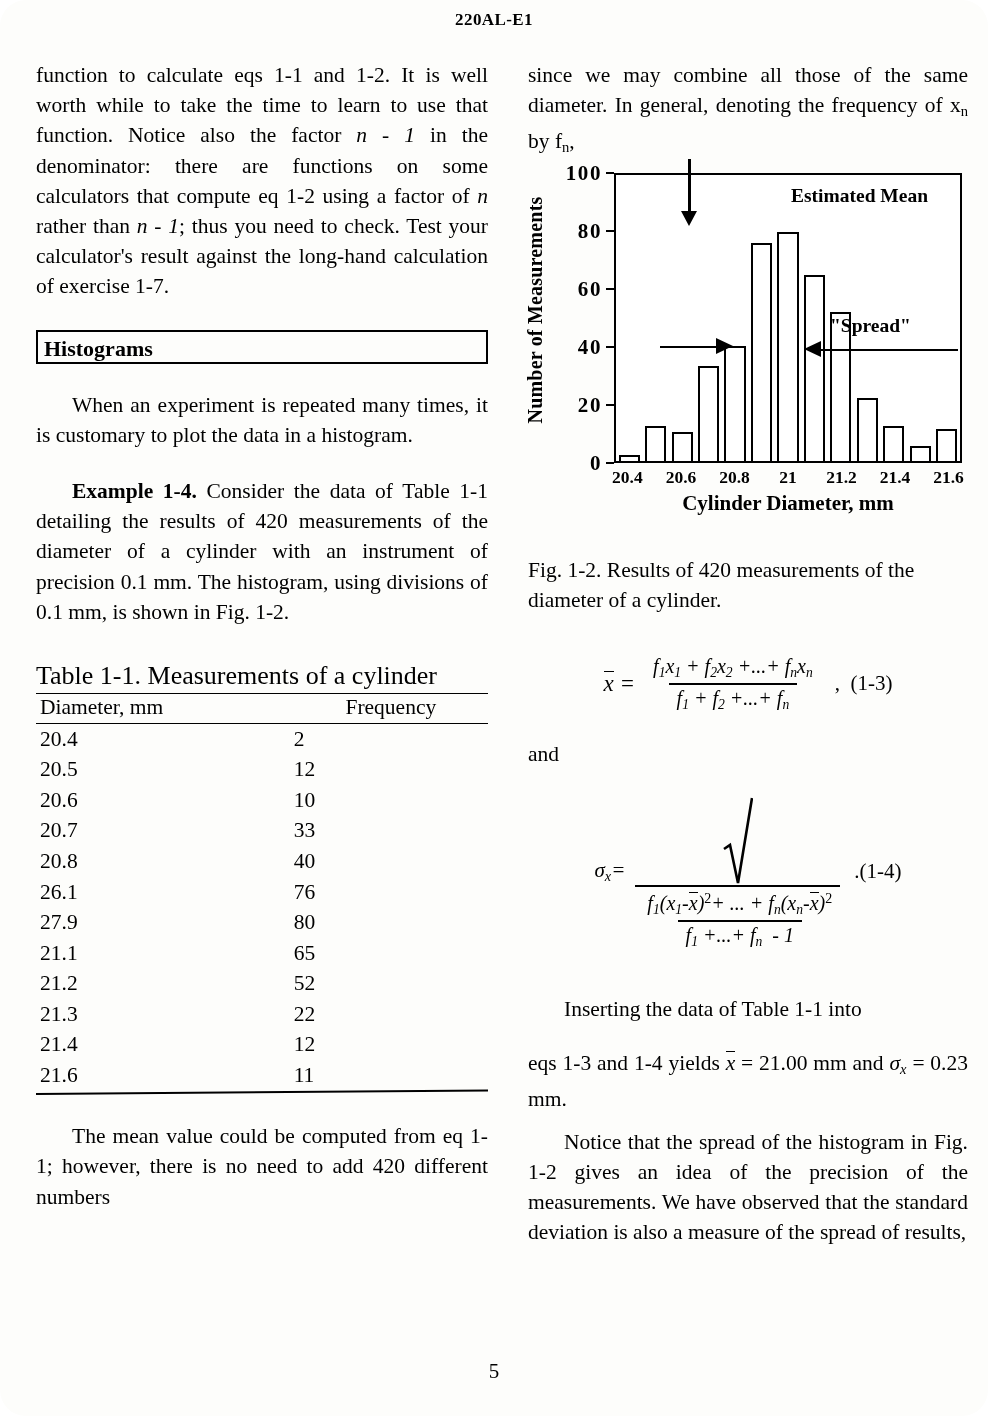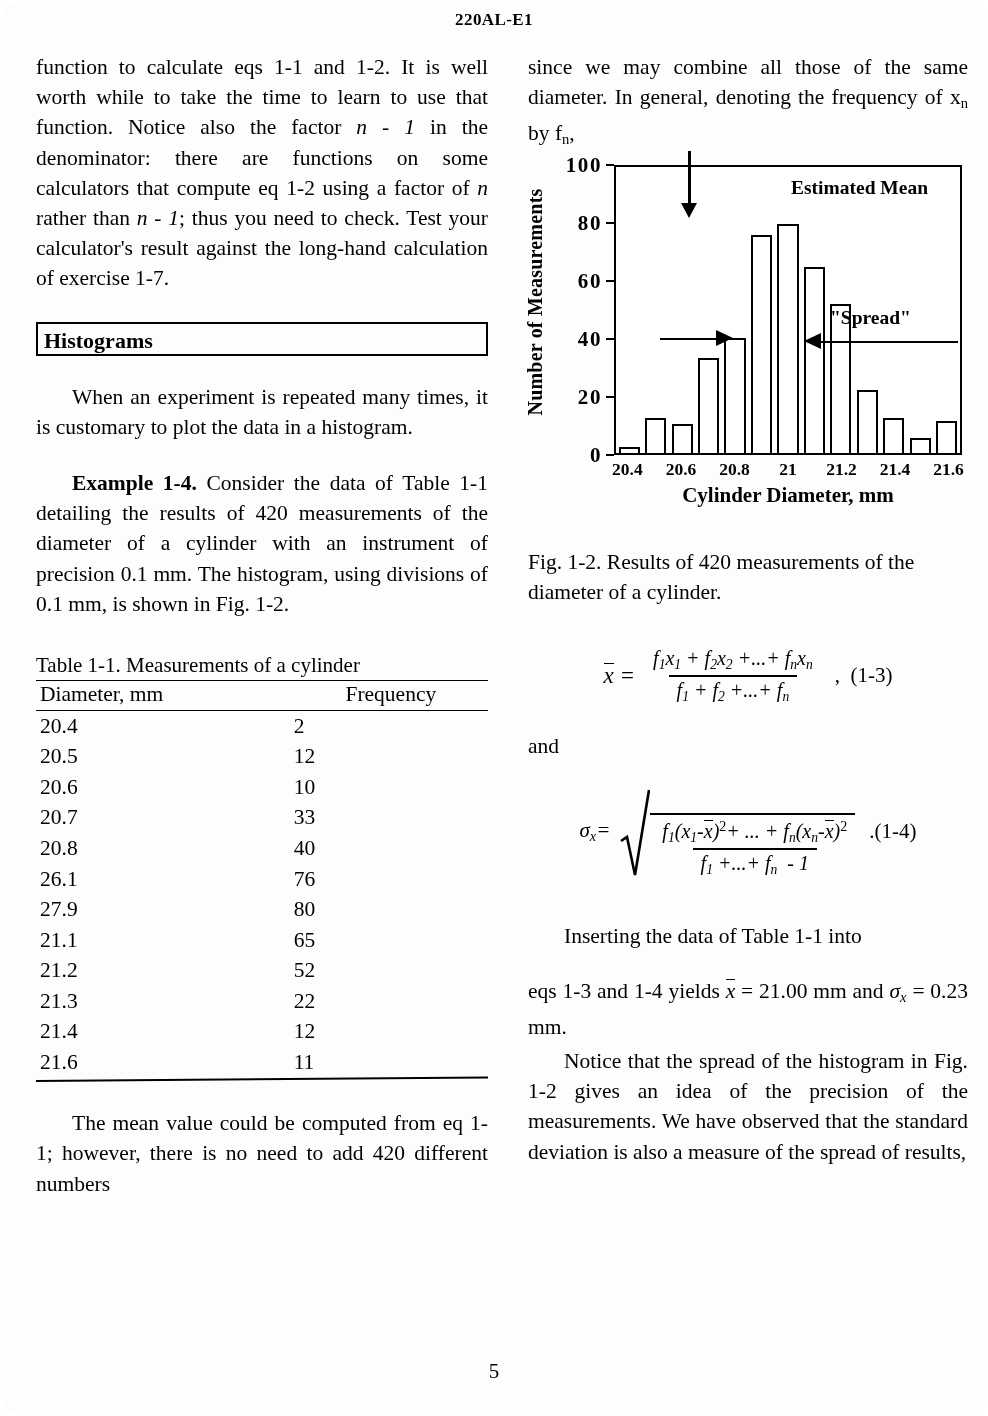--- a/index.html
+++ b/index.html
@@ -44,21 +44,21 @@
     width: 452px;
   }
   .col-right {
     position: absolute;
     left: 528px;
     top: 48px;
     width: 440px;
   }
 
   p.body {
-    margin: 4px 0 0 0;
+    margin: 12px 0 0 0;
     font-size: 21.5px;
     line-height: 30.2px;
     text-align: justify;
     text-justify: inter-word;
     hyphens: none;
   }
   p.body.indent { text-indent: 36px; }
   p.gap { margin-top: 26px; }
 
   em.it { font-style: italic; }
@@ -77,21 +77,21 @@
   }
   .section-box .ttl {
     font-weight: bold;
     font-size: 22px;
     font-family: "Liberation Serif", serif;
   }
 
   
   .tbl-wrap { margin-top: 34px; }
   .tbl-caption {
-    font-size: 21px;
+    font-size: 26px;
     padding-bottom: 2px;
   }
   table.meas {
     border-collapse: collapse;
     width: 100%;
     font-size: 21.5px;
   }
   table.meas th {
     font-weight: normal;
     text-align: left;
@@ -314,21 +314,22 @@
     white-space: nowrap;
     text-align: right;
   }
   .eq-and {
     margin-top: 30px;
     font-style: normal;
     font-size: 21.5px;
   }
   .sqrt-wrap {
     display: inline-flex;
-    align-items: flex-end;
+    align-items: center;
+    flex-direction: column;
   }
   .sqrt-sign {
     width: 30px;
     position: relative;
   }
   .sqrt-sign svg { display: block; }
   .sqrt-body {
     border-top: 2.2px solid #000;
     padding-top: 4px;
     padding-left: 4px;

